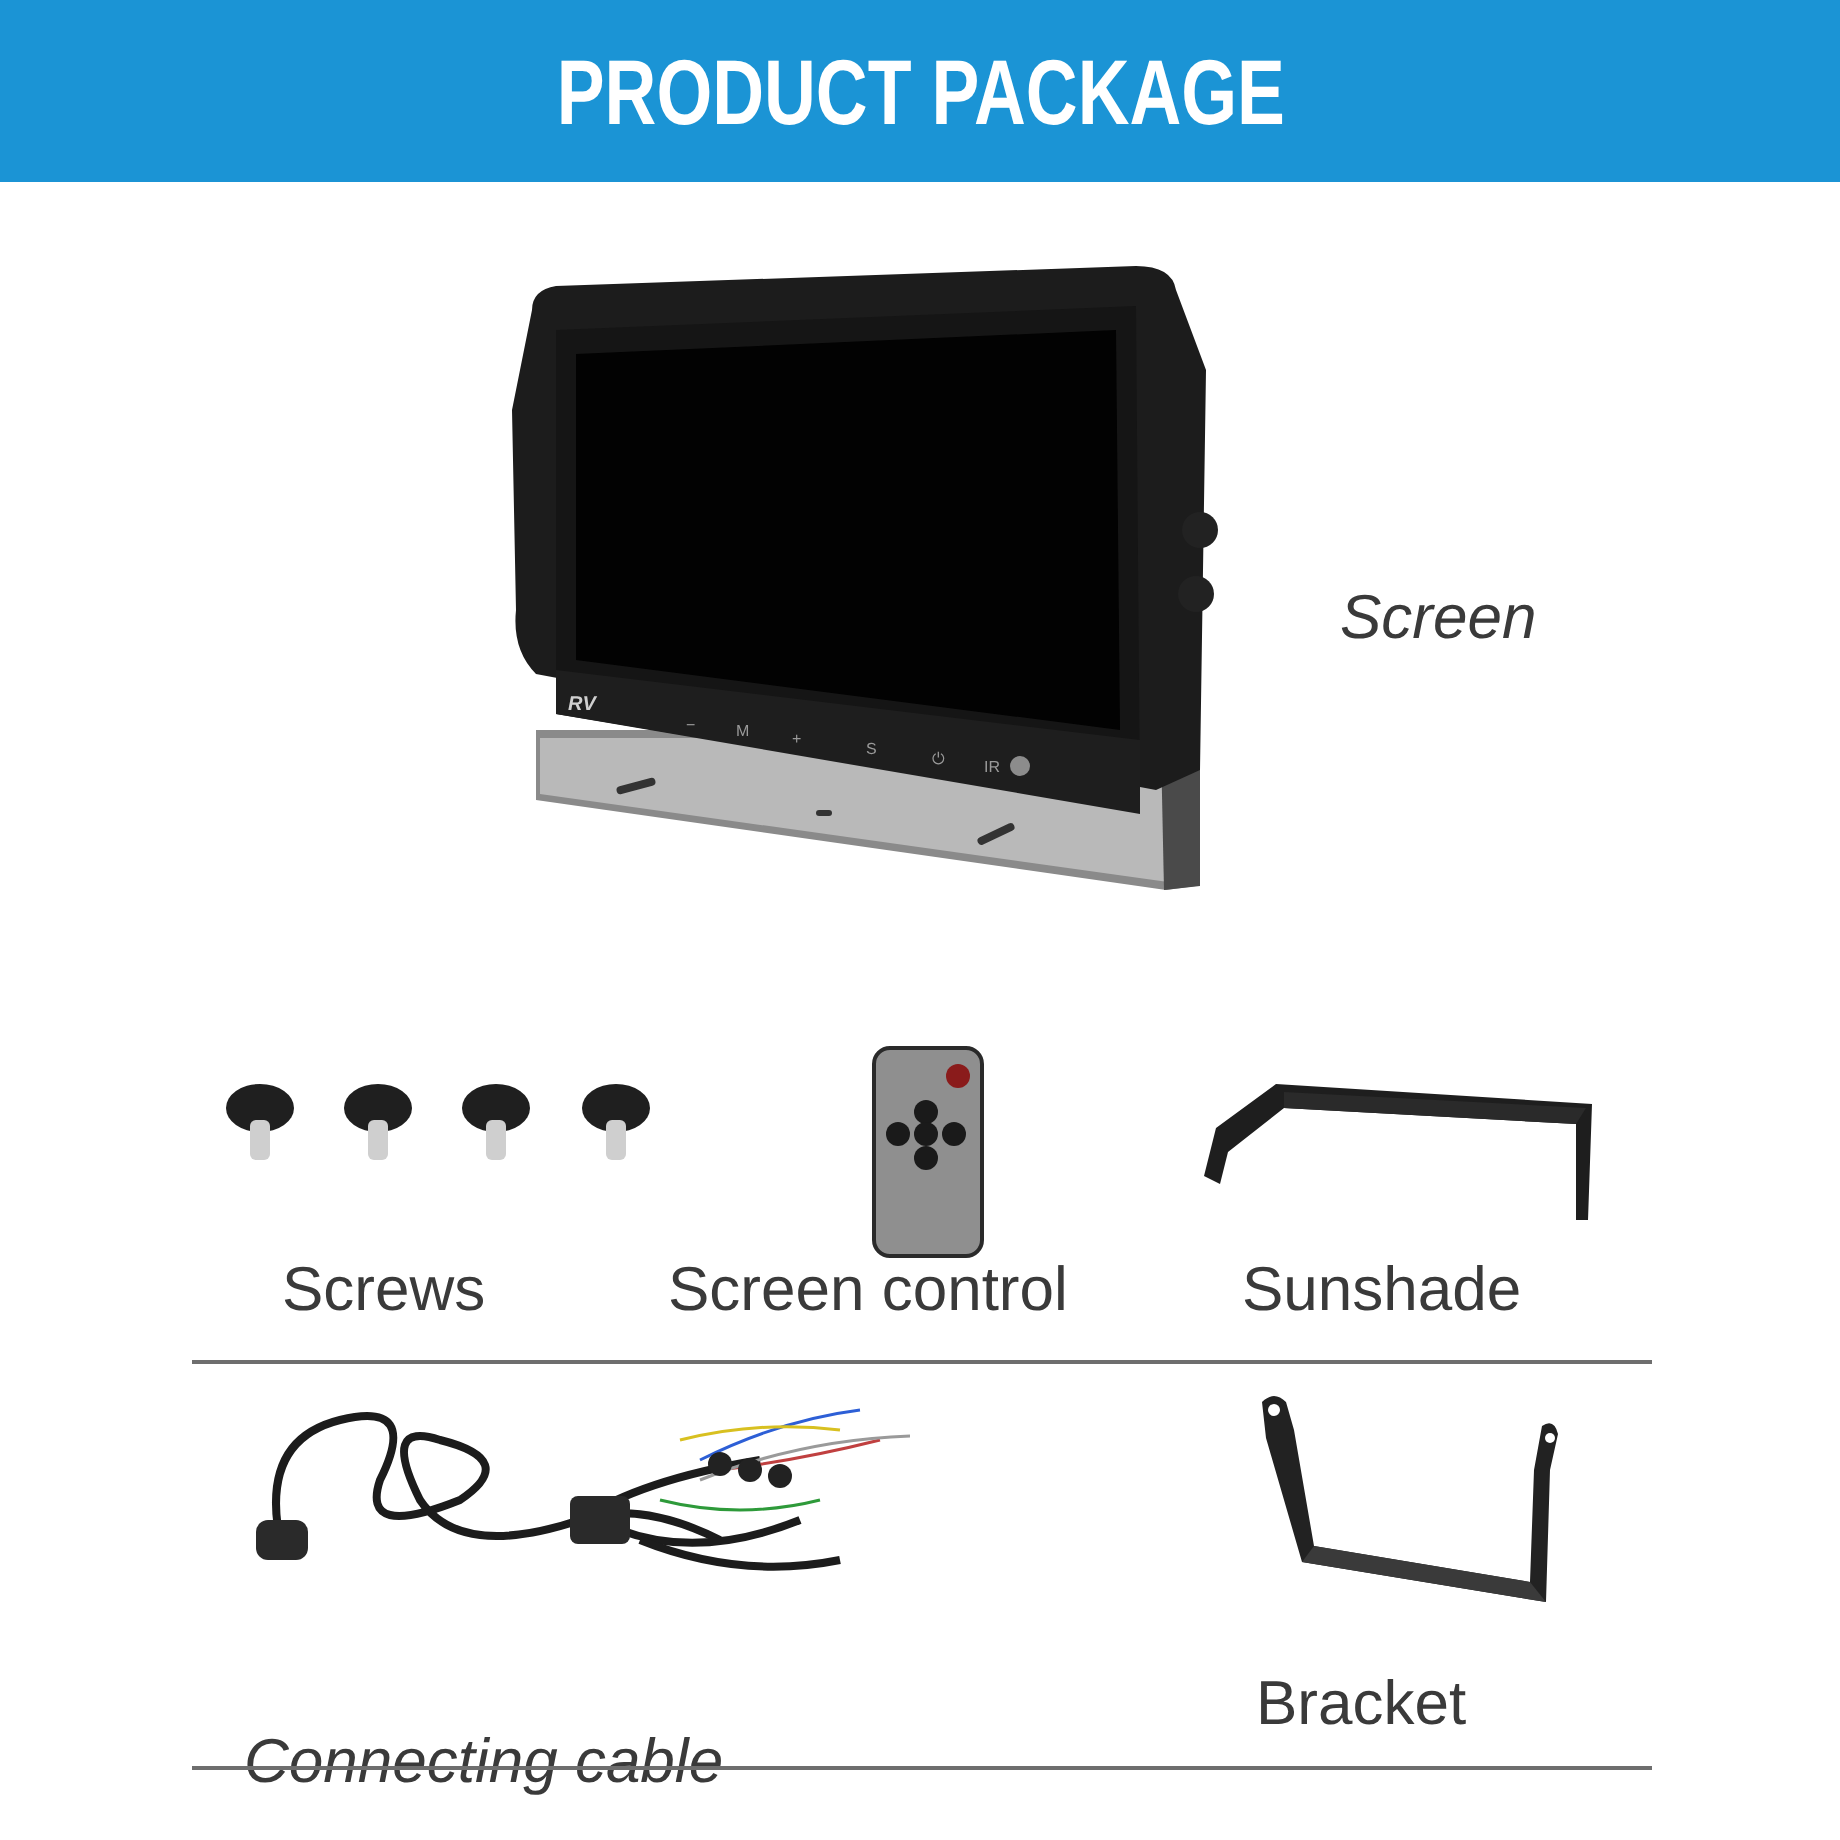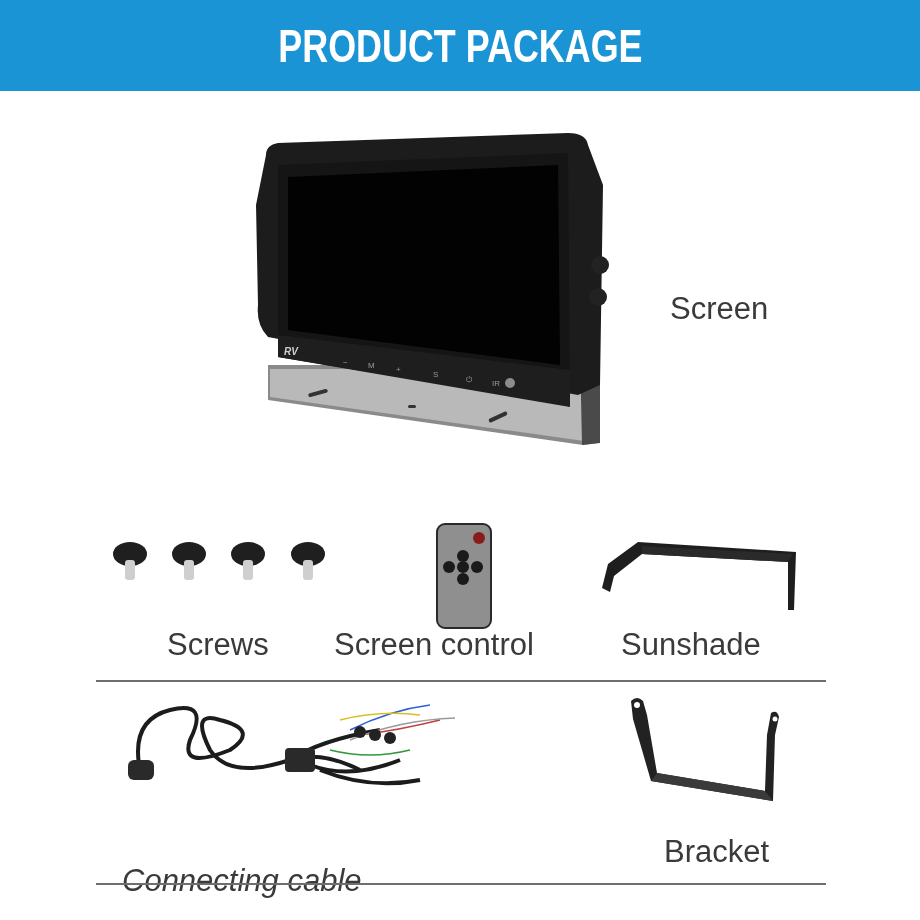--- a/index.html
+++ b/index.html
@@ -43,21 +43,21 @@
     <circle cx="262" cy="258" r="5" fill="#8c8c8c"></circle>
 
     <circle cx="352" cy="140" r="9" fill="#222"></circle>
     <circle cx="350" cy="172" r="9" fill="#222"></circle>
 
     <rect x="60" y="266" width="20" height="4" rx="2" fill="#333" transform="rotate(-15 70 268)"></rect>
     <rect x="160" y="280" width="8" height="3" rx="1.5" fill="#333"></rect>
     <rect x="240" y="290" width="20" height="4" rx="2" fill="#333" transform="rotate(-25 250 292)"></rect>
   </svg>
 </div>
-<div class="label" style="left:670px;top:291px;">Screen</div>
+<div class="label" style="left:670px;top:291px;font-style:italic;">Screen</div>
 
 <div class="item" style="left:105px;top:538px;width:240px;height:50px;">
   <svg width="240" height="50" viewBox="0 0 240 50">
     <g>
       <ellipse cx="25" cy="16" rx="17" ry="12" fill="#1f1f1f"></ellipse>
       <rect x="20" y="22" width="10" height="20" rx="3" fill="#cfcfcf"></rect>
     </g>
     <g transform="translate(59,0)">
       <ellipse cx="25" cy="16" rx="17" ry="12" fill="#1f1f1f"></ellipse>
       <rect x="20" y="22" width="10" height="20" rx="3" fill="#cfcfcf"></rect>
@@ -65,21 +65,21 @@
     <g transform="translate(118,0)">
       <ellipse cx="25" cy="16" rx="17" ry="12" fill="#1f1f1f"></ellipse>
       <rect x="20" y="22" width="10" height="20" rx="3" fill="#cfcfcf"></rect>
     </g>
     <g transform="translate(178,0)">
       <ellipse cx="25" cy="16" rx="17" ry="12" fill="#1f1f1f"></ellipse>
       <rect x="20" y="22" width="10" height="20" rx="3" fill="#cfcfcf"></rect>
     </g>
   </svg>
 </div>
-<div class="label" style="left:167px;top:627px;">Screws</div>
+<div class="label" style="left:141px;top:627px;">Screws</div>
 
 <div class="item" style="left:435px;top:522px;width:60px;height:108px;">
   <svg width="60" height="108" viewBox="0 0 60 108">
     <rect x="2" y="2" width="54" height="104" rx="8" fill="#8f8f8f" stroke="#2a2a2a" stroke-width="2"></rect>
     <circle cx="44" cy="16" r="6" fill="#8a1b1b"></circle>
     <circle cx="28" cy="34" r="6" fill="#1a1a1a"></circle>
     <circle cx="14" cy="45" r="6" fill="#1a1a1a"></circle>
     <circle cx="28" cy="45" r="6" fill="#1a1a1a"></circle>
     <circle cx="42" cy="45" r="6" fill="#1a1a1a"></circle>
     <circle cx="28" cy="57" r="6" fill="#1a1a1a"></circle>
@@ -122,15 +122,15 @@
 <div class="label" style="left:122px;top:863px;font-style:italic;">Connecting cable</div>
 
 <div class="item" style="left:625px;top:695px;width:155px;height:110px;">
   <svg width="155" height="110" viewBox="0 0 155 110">
     <path d="M6 6 Q12 0 18 6 L22 20 L32 78 L140 96 L142 40 L146 18 Q152 14 154 22 L150 40 L148 106 L26 86 L8 24 Z" fill="#222"></path>
     <path d="M32 78 L140 96 L148 106 L26 86 Z" fill="#3a3a3a"></path>
     <circle cx="12" cy="10" r="3" fill="#fff"></circle>
     <circle cx="150" cy="24" r="2.5" fill="#fff"></circle>
   </svg>
 </div>
-<div class="label" style="left:664px;top:834px;">Bracket</div>
+<div class="label" style="left:628px;top:834px;">Bracket</div>
 
 <div class="divider" style="top:883px;"></div>
 
 </body></html>

